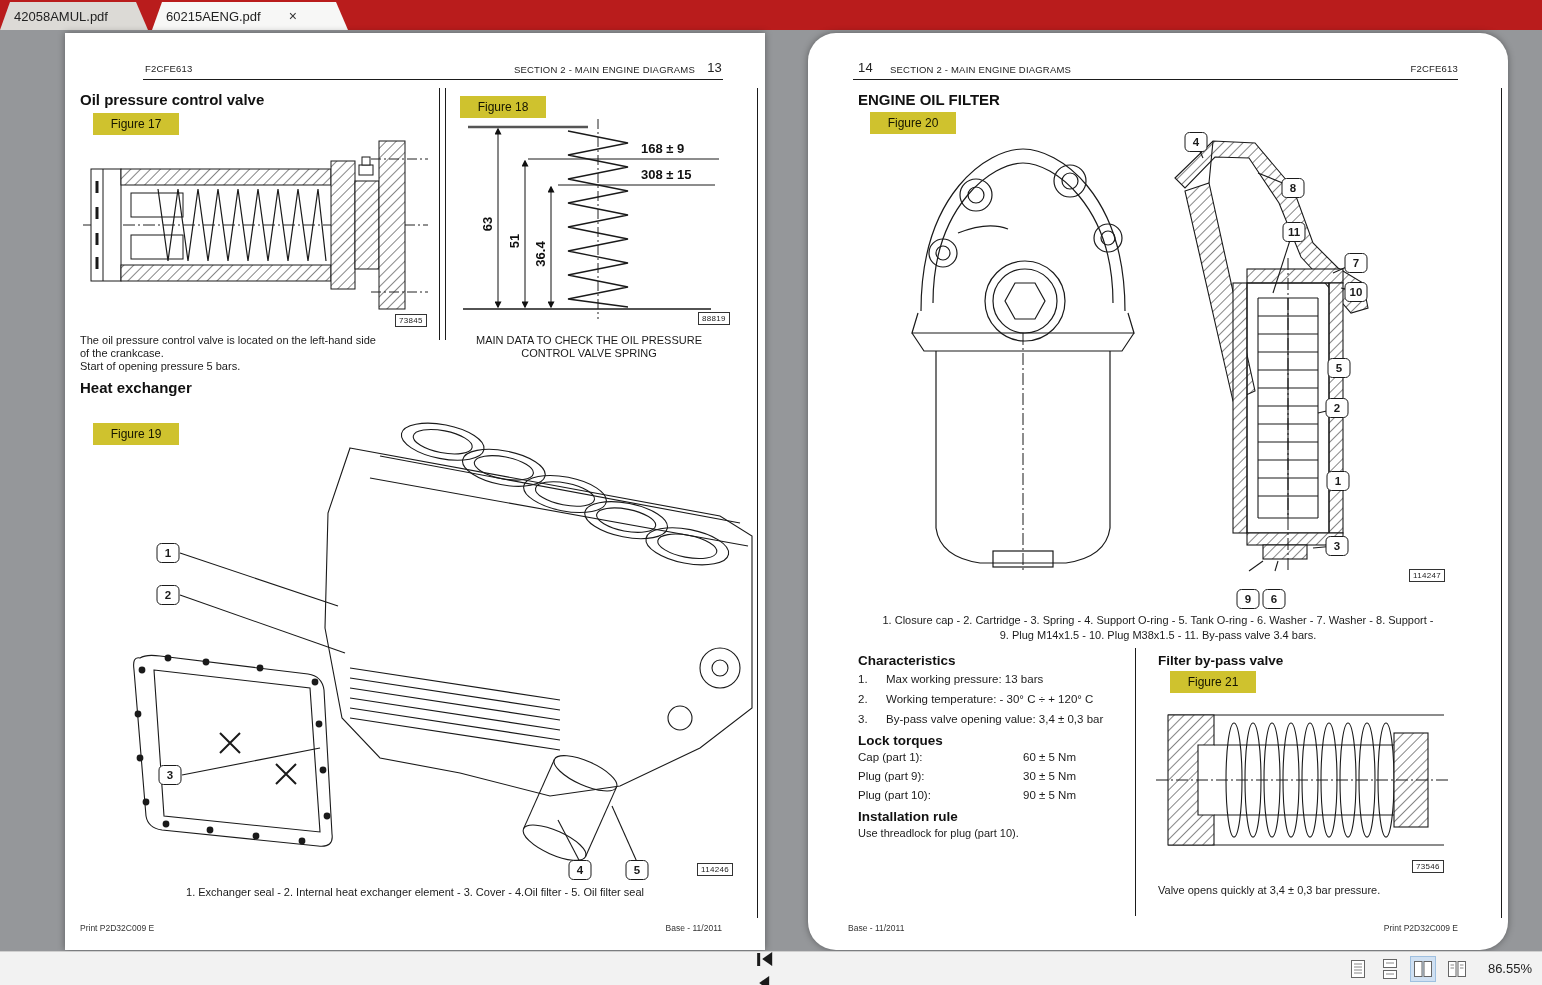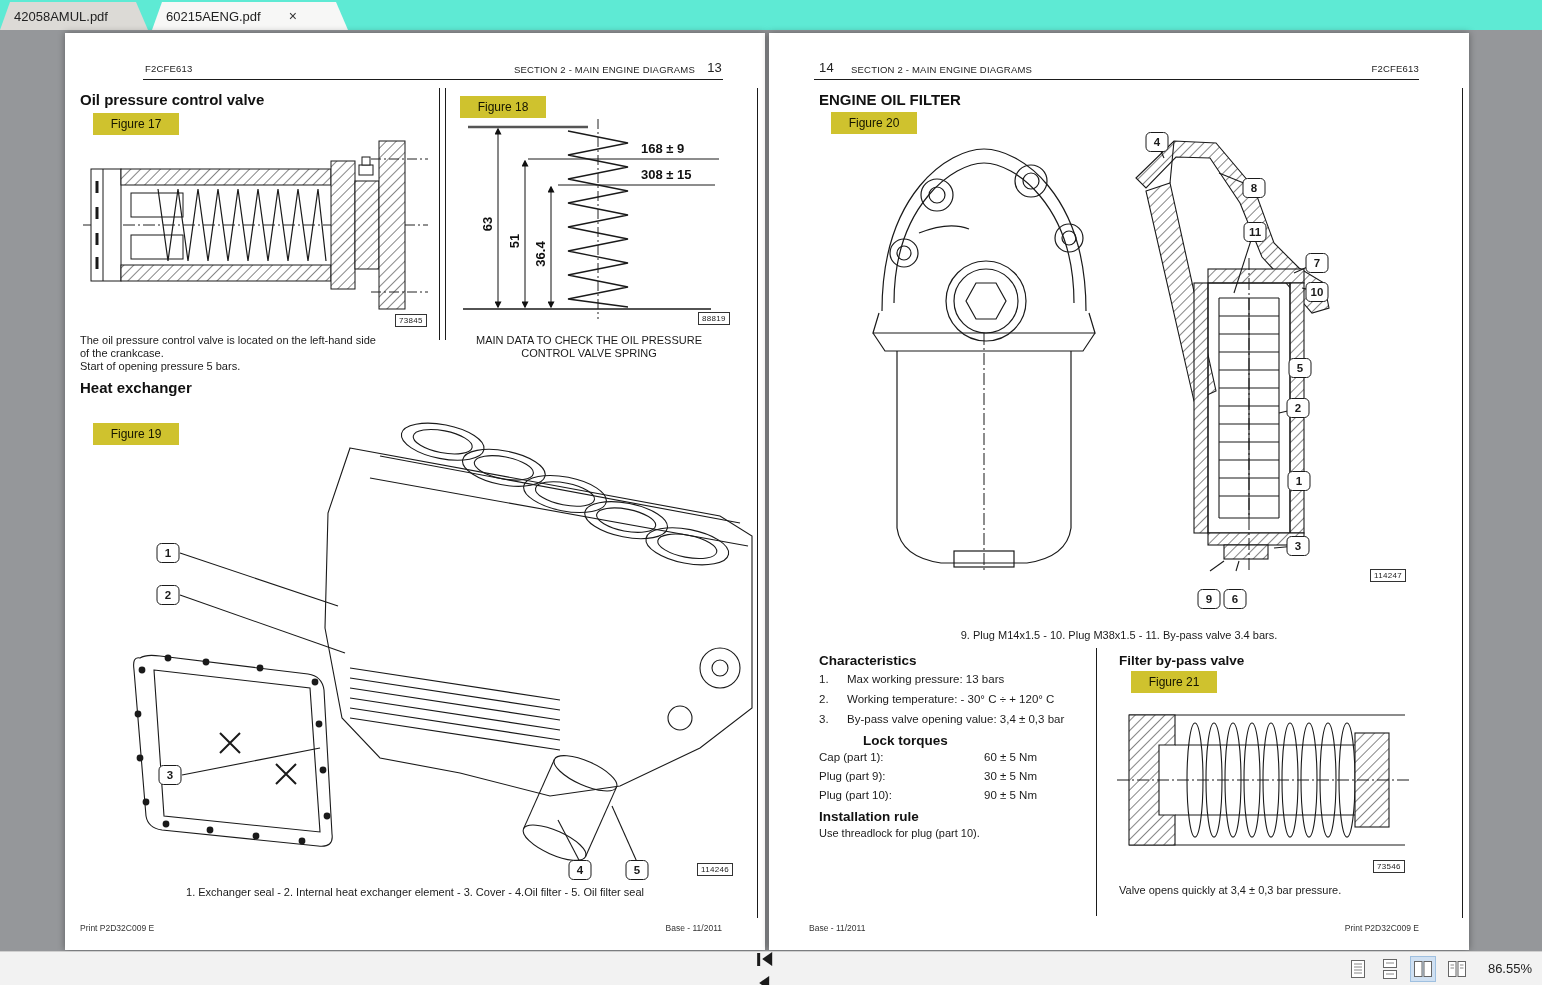--- a/index.html
+++ b/index.html
@@ -2,21 +2,21 @@
 <html><head>
 <meta charset="utf-8">
 <style>
   html,body{margin:0;padding:0;}
   body{
     width:1542px;height:985px;overflow:hidden;position:relative;
     font-family:"Liberation Sans",sans-serif;background:#95979a;
     -webkit-font-smoothing:antialiased;
   }
   
-  .tabbar{position:absolute;left:0;top:0;width:100%;height:30px;background:#5eead4;}
+  .tabbar{position:absolute;left:0;top:0;width:100%;height:30px;background:#b91c1c;}
   .tab{position:absolute;top:2px;height:28px;display:flex;align-items:center;
        padding:0 14px;box-sizing:border-box;font-size:13px;color:#222;
        clip-path:polygon(10px 0, calc(100% - 12px) 0, 100% 100%, 0 100%);}
   .tab.inactive{background:#dcdad6;}
   .tab.active{background:#f7f7f6;}
   .tab-close{margin-left:28px;font-size:14px;color:#333;cursor:default;line-height:1;}
   
   .page{position:absolute;top:33px;width:700px;height:917px;background:#ffffff;
         box-shadow:0 0 7px rgba(0,0,0,.38);font-size:11px;color:#1b1b1b;}
   .page *{box-sizing:border-box;}
@@ -213,21 +213,21 @@
   <span class="callout" style="left:105px;top:742px;">3</span>
   <span class="callout" style="left:515px;top:837px;">4</span>
   <span class="callout" style="left:572px;top:837px;">5</span>
   <div class="ref-box" style="left:632px;top:830px;">114246</div>
   <div class="abs cap capc" style="left:40px;top:853px;width:620px;">1. Exchanger seal - 2. Internal heat exchanger element - 3. Cover - 4.Oil filter - 5. Oil filter seal</div>
 
   <div class="abs ftr" style="left:15px;top:890px;">Print P2D32C009 E</div>
   <div class="abs ftr" style="right:43px;top:890px;">Base - 11/2011</div>
 </div>
 
-<div class="page" style="left:769px;">
+<div class="page" style="left:808px;border-radius:28px;">
 
   <div class="abs hdr hdr-num" style="left:50px;top:27px;">14</div>
   <div class="abs hdr" style="left:82px;top:31px;">SECTION 2 - MAIN ENGINE DIAGRAMS</div>
   <div class="abs hdr" style="right:50px;top:30px;">F2CFE613</div>
   <div class="rule" style="left:45px;top:46px;width:605px;"></div>
   <div class="vline" style="left:693px;top:55px;height:830px;"></div>
 
   <div class="abs h1" style="left:50px;top:58px;">ENGINE OIL FILTER</div>
   <div class="fig-badge" style="left:62px;top:79px;">Figure 20</div>
 
@@ -313,31 +313,32 @@
   <span class="callout" style="left:548px;top:230px;">7</span>
   <span class="callout" style="left:548px;top:259px;">10</span>
   <span class="callout" style="left:531px;top:335px;">5</span>
   <span class="callout" style="left:529px;top:375px;">2</span>
   <span class="callout" style="left:530px;top:448px;">1</span>
   <span class="callout" style="left:529px;top:513px;">3</span>
   <span class="callout" style="left:440px;top:566px;">9</span>
   <span class="callout" style="left:466px;top:566px;">6</span>
   <div class="ref-box" style="left:601px;top:536px;">114247</div>
 
+  <div class="abs cap capc" style="left:45px;top:581px;width:610px;">1. Closure cap - 2. Cartridge - 3. Spring - 4. Support O-ring - 5. Tank O-ring - 6. Washer - 7. Washer - 8. Support -</div>
   <div class="abs cap capc" style="left:45px;top:596px;width:610px;">9. Plug M14x1.5 - 10. Plug M38x1.5 - 11. By-pass valve 3.4 bars.</div>
 
   <div class="abs h2" style="left:50px;top:620px;">Characteristics</div>
   <div class="listnum" style="left:50px;top:640px;">1.</div>
   <div class="listnum" style="left:78px;top:640px;">Max working pressure: 13 bars</div>
   <div class="listnum" style="left:50px;top:660px;">2.</div>
   <div class="listnum" style="left:78px;top:660px;">Working temperature: - 30° C ÷ + 120° C</div>
   <div class="listnum" style="left:50px;top:680px;">3.</div>
   <div class="listnum" style="left:78px;top:680px;">By-pass valve opening value: 3,4 ± 0,3 bar</div>
 
-  <div class="abs h2" style="left:50px;top:700px;margin-left:44px;">Lock torques</div>
+  <div class="abs h2" style="left:50px;top:700px;">Lock torques</div>
   <div class="torq-row" style="top:718px;">
     <span>Cap (part 1):</span>
     <span>60 ± 5 Nm</span>
   </div>
   <div class="torq-row" style="top:737px;">
     <span>Plug (part 9):</span>
     <span>30 ± 5 Nm</span>
   </div>
   <div class="torq-row" style="top:756px;">
     <span>Plug (part 10):</span>

